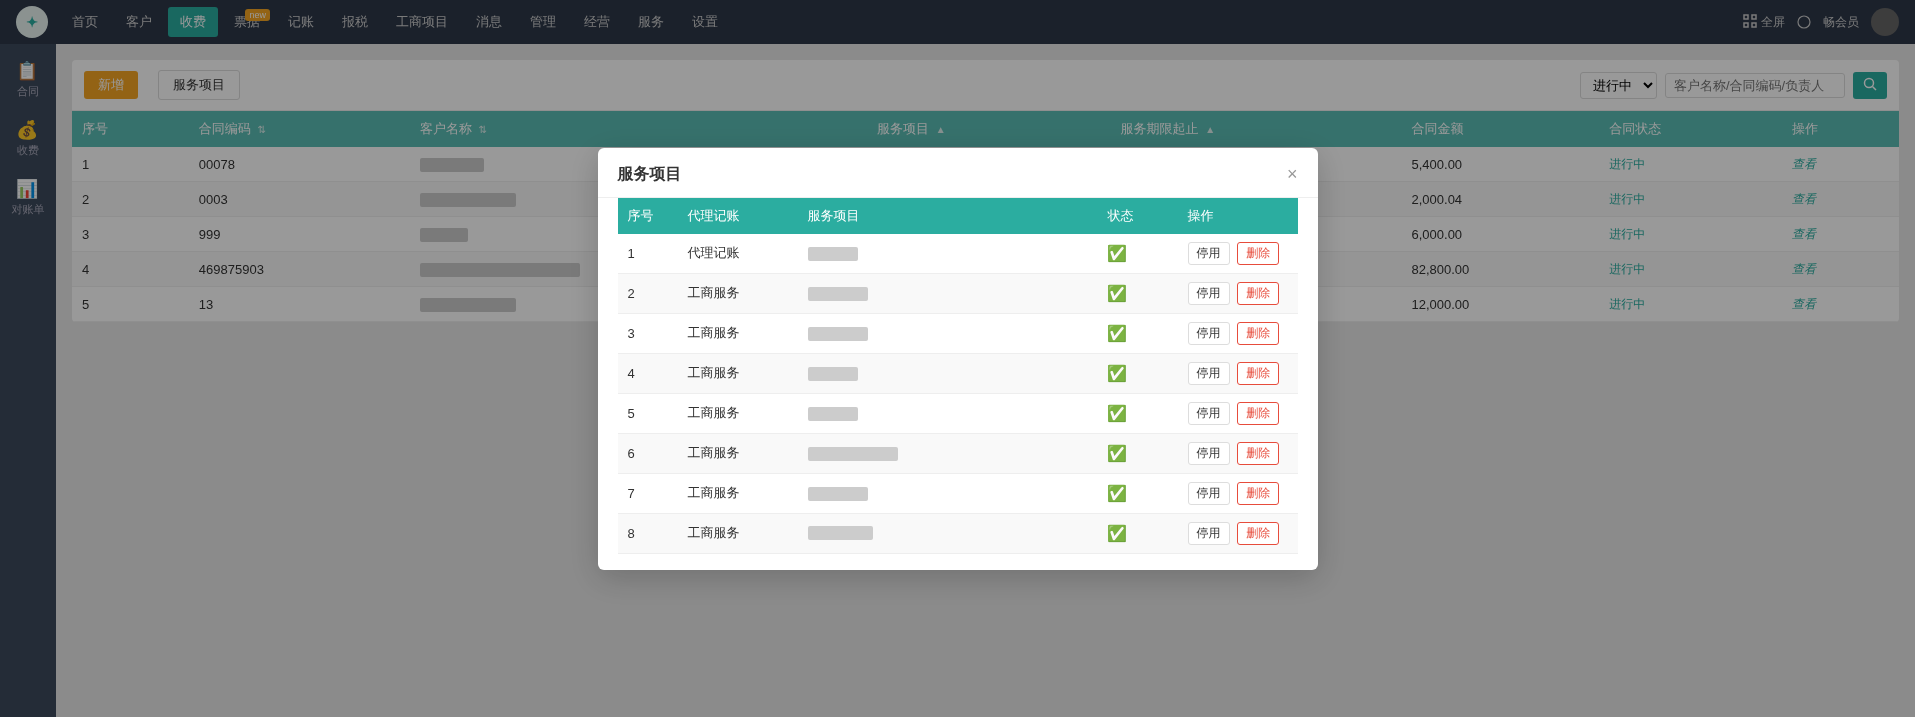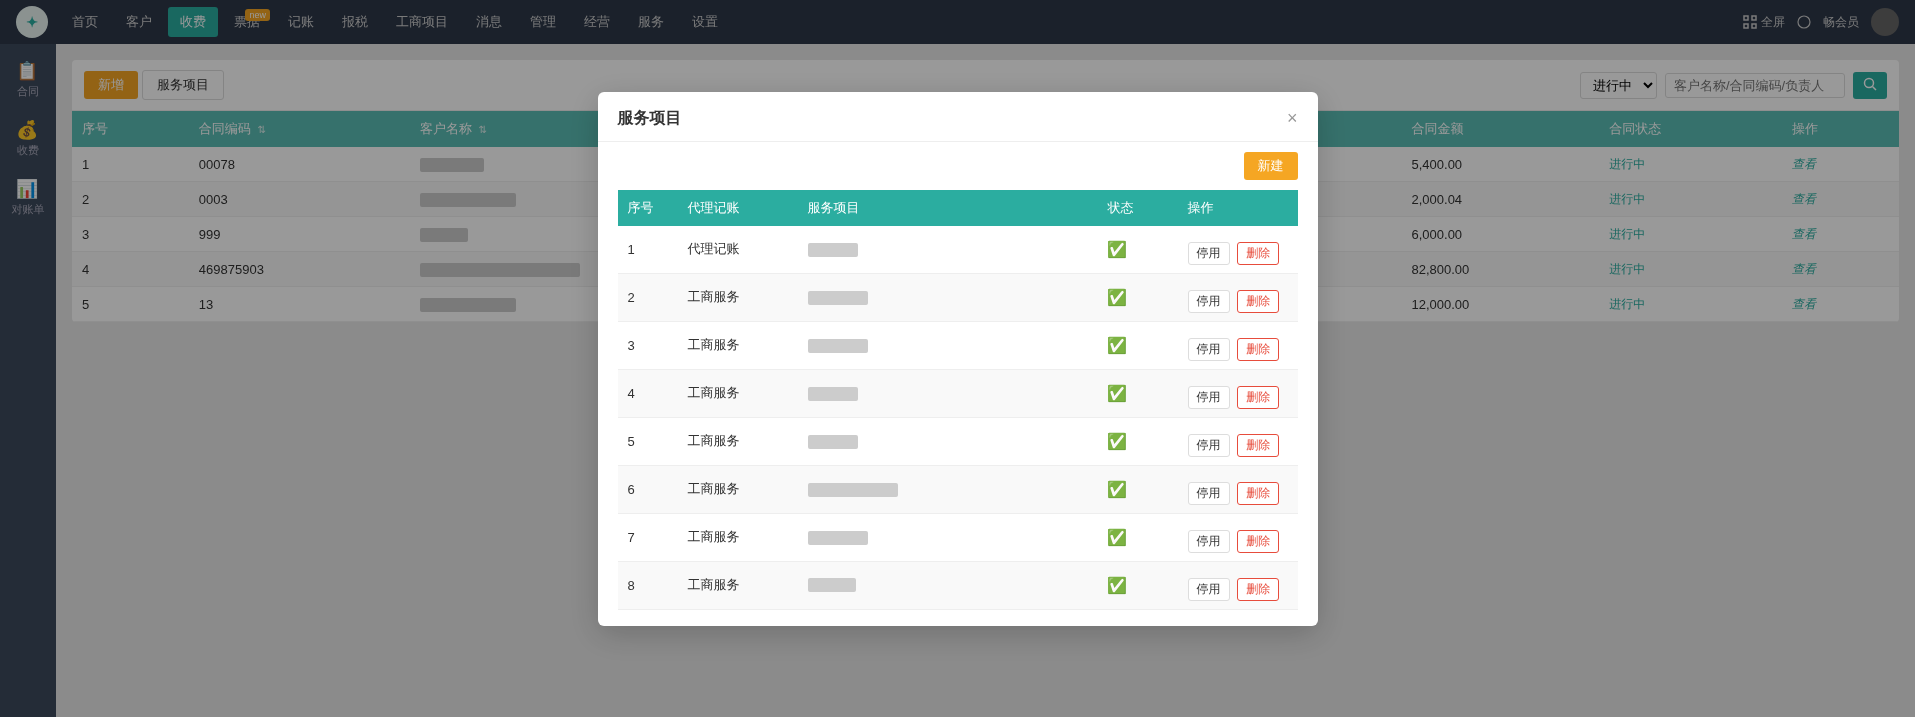--- a/index.html
+++ b/index.html
@@ -100,21 +100,21 @@
     
     .contract-area {
       background: #fff;
       border-radius: 4px;
       overflow: hidden;
     }
     .contract-toolbar {
       padding: 10px 12px;
       display: flex;
       align-items: center;
-      gap: 4px;
+      gap: 20px;
       border-bottom: 1px solid #eee;
     }
     .btn-orange {
       background: #f5a623;
       color: #fff;
       border: none;
       padding: 5px 14px;
       border-radius: 3px;
       cursor: pointer;
       font-size: 13px;
@@ -272,21 +272,20 @@
       margin-right: 4px;
     }
     .btn-delete {
       background: #fff;
       color: #e74c3c;
       border: 1px solid #e74c3c;
       padding: 2px 8px;
       border-radius: 3px;
       cursor: pointer;
       font-size: 12px;
-      margin-top: 8px;
     }
     
     .modal-body::-webkit-scrollbar { width: 6px; }
     .modal-body::-webkit-scrollbar-track { background: #f0f0f0; }
     .modal-body::-webkit-scrollbar-thumb { background: #bbb; border-radius: 3px; }
   </style>
 </head>
 <body>
 
 <nav class="top-nav">
@@ -302,21 +301,21 @@
   </div>
   <div class="nav-item">记账</div>
   <div class="nav-item">报税</div>
   <div class="nav-item">工商项目</div>
   <div class="nav-item">消息</div>
   <div class="nav-item">管理</div>
   <div class="nav-item">经营</div>
   <div class="nav-item">服务</div>
   <div class="nav-item">设置</div>
   <div class="nav-right">
-    <span style="cursor:pointer;display:flex;align-items:center;gap:4px;">
+    <span style="cursor:pointer;display:flex;align-items:flex-start;gap:4px;">
       <svg width="14" height="14" viewBox="0 0 14 14">
           <rect x="1" y="1" width="4" height="4" fill="none" stroke="#ccc" stroke-width="1.5"></rect>
           <rect x="9" y="1" width="4" height="4" fill="none" stroke="#ccc" stroke-width="1.5"></rect>
           <rect x="1" y="9" width="4" height="4" fill="none" stroke="#ccc" stroke-width="1.5"></rect>
           <rect x="9" y="9" width="4" height="4" fill="none" stroke="#ccc" stroke-width="1.5"></rect>
         </svg>
       <span>全屏</span>
     </span>
     <span style="cursor:pointer;display:flex;align-items:center;gap:12px;">
       <svg width="14" height="14" viewBox="0 0 14 14">
@@ -444,23 +443,20 @@
           </tbody>
       </table>
     </div>
 
     <div class="modal-overlay">
       <div class="modal">
         <div class="modal-header">
           <span class="modal-title">服务项目</span>
           <button class="modal-close">×</button>
         </div>
-        <div class="modal-toolbar">
-          <button class="btn-orange">新建</button>
-        </div>
         <div class="modal-body">
           <table class="modal-table">
             <thead>
               <tr>
                 <th style="width:60px;">序号</th>
                 <th style="width:120px;">代理记账</th>
                 <th>服务项目</th>
                 <th style="width:80px;">状态</th>
                 <th style="width:120px;">操作</th>
               </tr>
@@ -561,21 +557,21 @@
     </td>
     <td>
       <button class="btn-stop">停用</button>
       <button class="btn-delete">删除</button>
     </td>
   </tr>
                 <tr>
     <td>8</td>
     <td>工商服务</td>
     <td>
-      <span class="blurred-text" style="width:48px;">██ 注册</span>
+      <span class="blurred-text" style="width:65px;">██ 注册</span>
     </td>
     <td>
       <span class="check-icon">✅</span>
     </td>
     <td>
       <button class="btn-stop">停用</button>
       <button class="btn-delete">删除</button>
     </td>
   </tr>
               </tbody>

